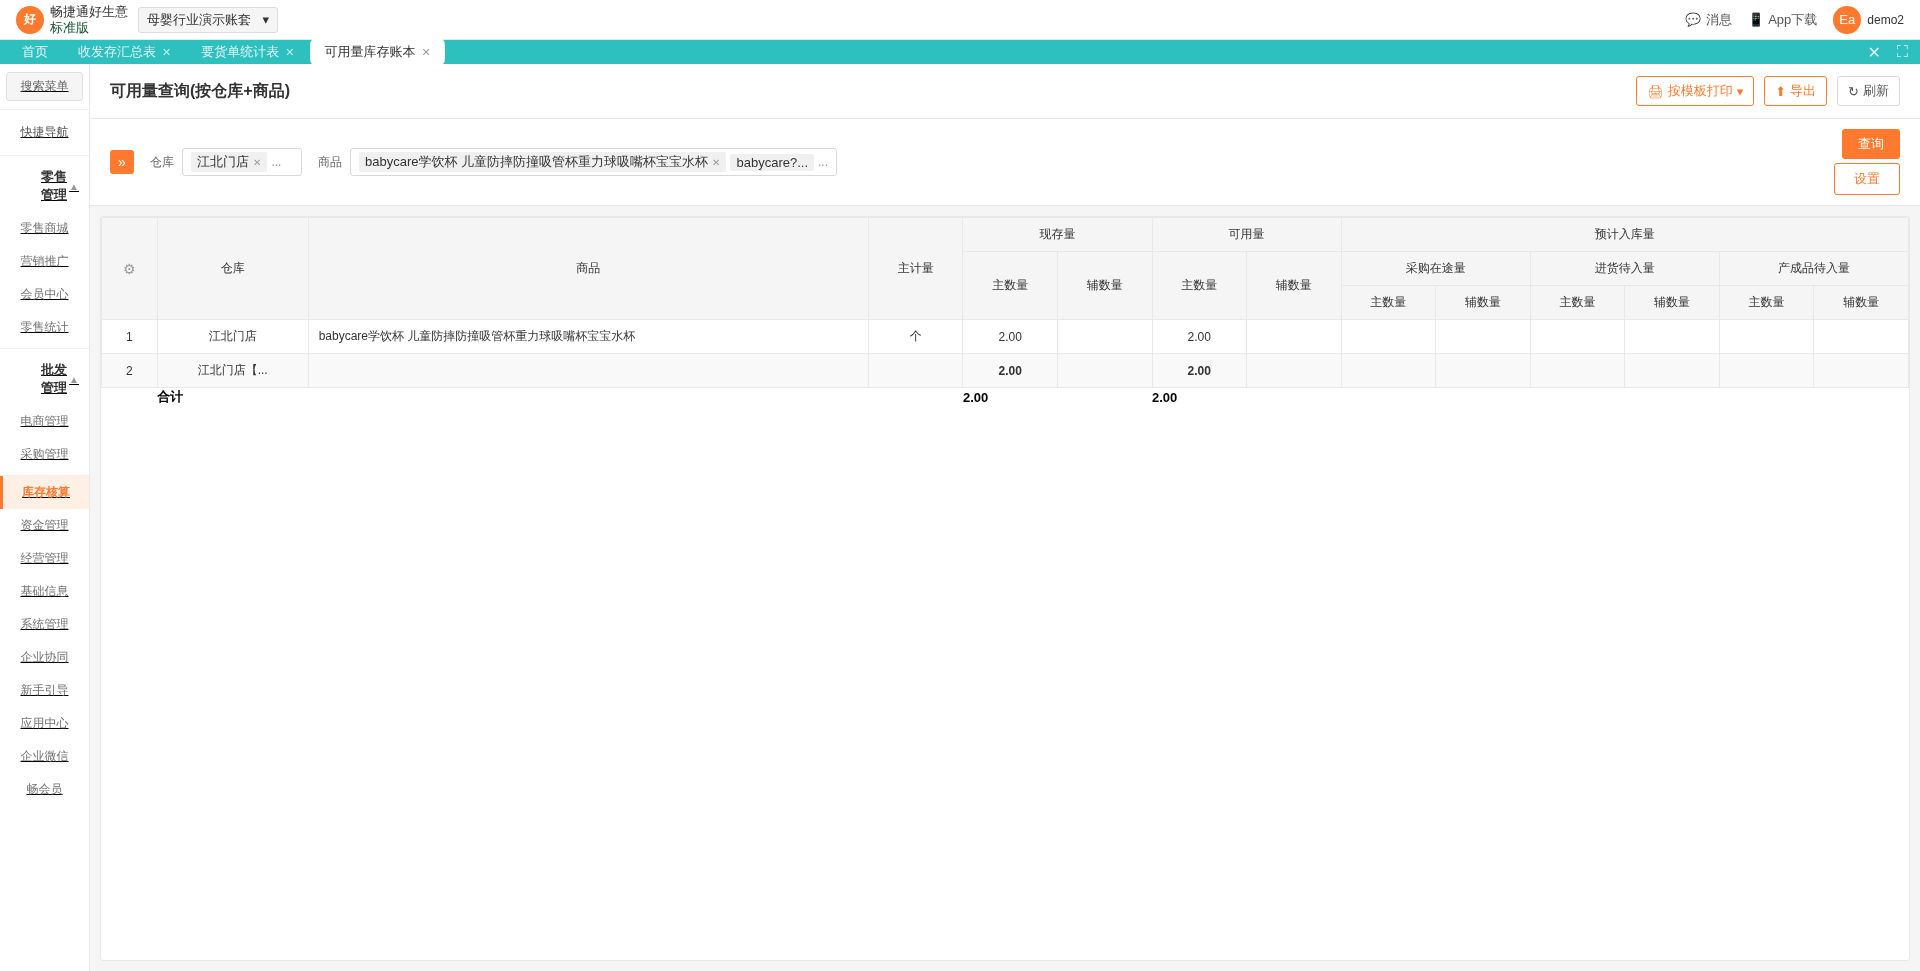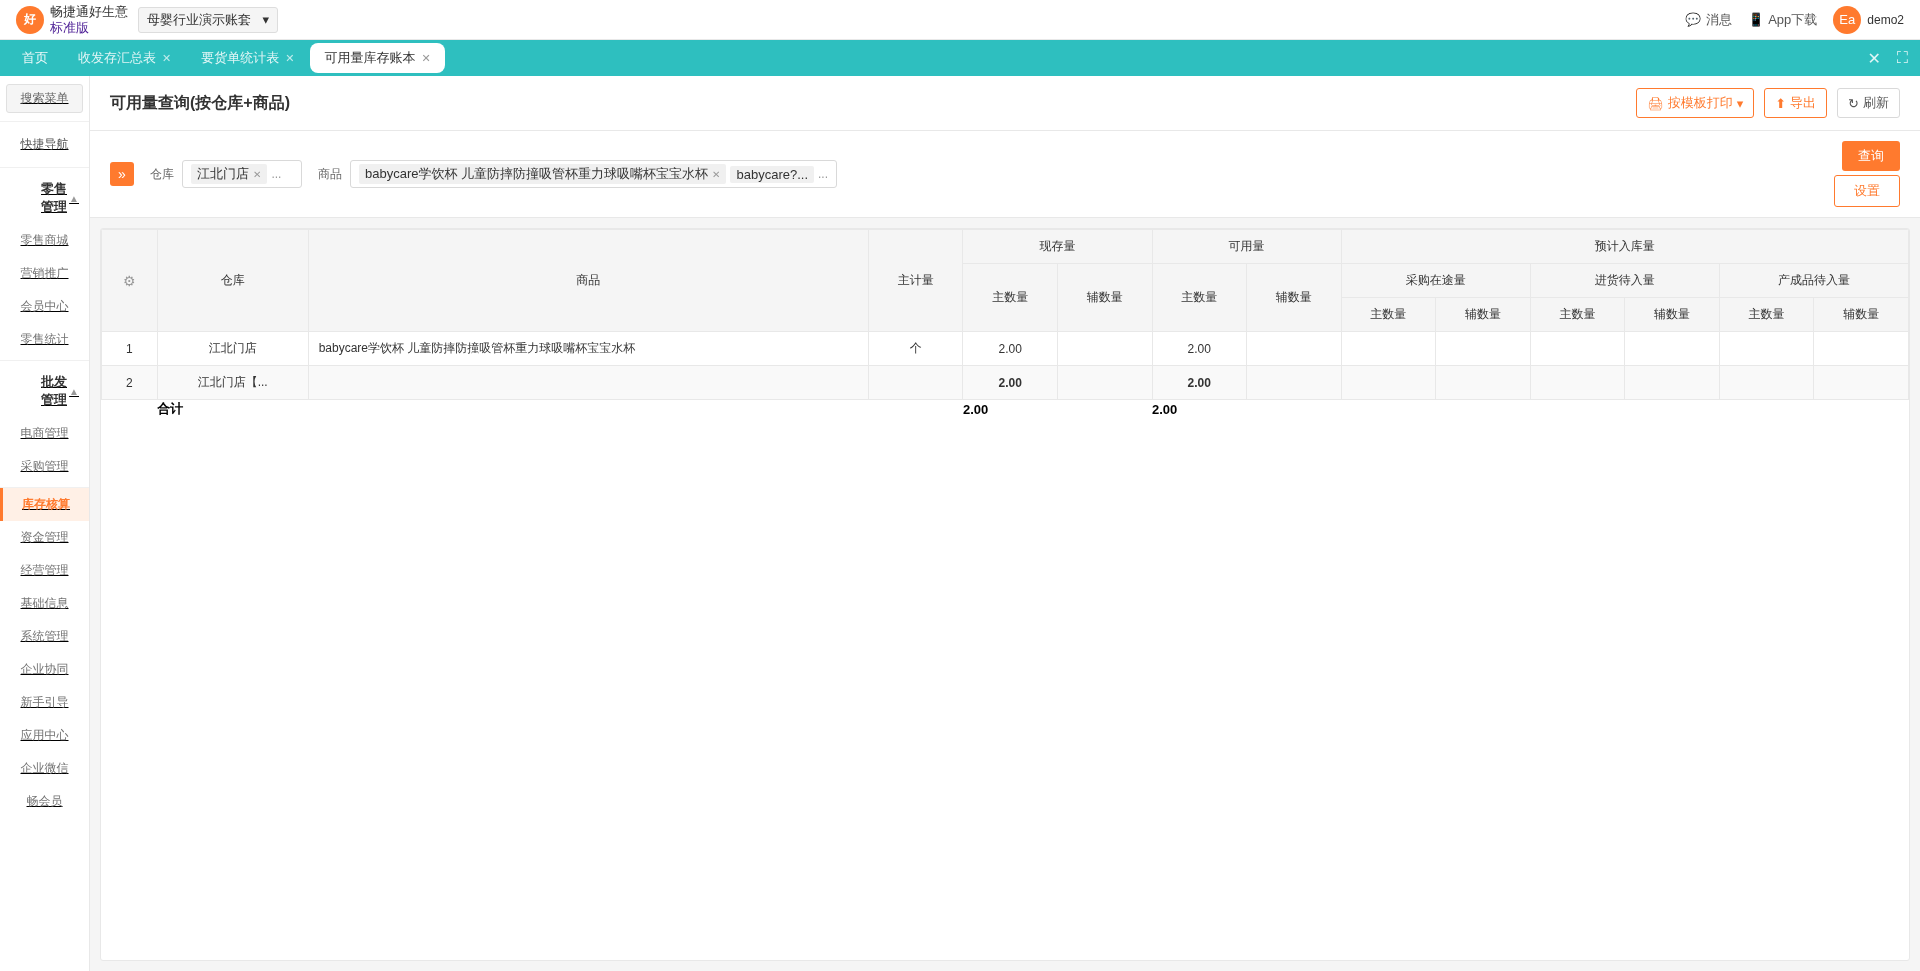--- a/index.html
+++ b/index.html
@@ -22,21 +22,21 @@
     .logo-text { font-size: 12px; color: #333; line-height: 1.2; }
     .industry-select { display: flex; align-items: center; gap: 4px; background: #f5f5f5; border: 1px solid #ddd; border-radius: 3px; padding: 3px 8px; cursor: pointer; font-size: 12px; color: #333; min-width: 140px; justify-content: space-between; }
     .top-bar-right { display: flex; align-items: center; gap: 16px; }
     .top-bar-btn { display: flex; align-items: center; gap: 4px; color: #555; cursor: pointer; font-size: 12px; }
     .user-avatar { width: 28px; height: 28px; border-radius: 50%; background: #ff7a2e; display: flex; align-items: center; justify-content: center; color: white; font-size: 11px; }
     .user-name { color: #333; font-size: 12px; cursor: pointer; text-align: right; }
 
     
     .nav-tabs {
       background: #2ebfbf;
-      height: 36px;
+      height: 24px;
       display: flex;
       align-items: center;
       padding: 0 8px;
       gap: 2px;
       flex-shrink: 0;
     }
     .nav-tab {
       display: flex;
       align-items: center;
       gap: 6px;
@@ -197,21 +197,21 @@
   </style>
 </head>
 <body>
 
 <div class="top-bar">
   <div class="top-bar-left">
     <div class="logo-area">
       <div class="logo-icon">好</div>
       <div class="logo-text">
         <div>畅捷通好生意</div>
-        <div style="color:#4c1d95">标准版</div>
+        <div style="color:#14532d">标准版</div>
       </div>
     </div>
     <div class="industry-select">
       <span>母婴行业演示账套</span>
       <span>▾</span>
     </div>
   </div>
   <div class="top-bar-right">
     <div class="top-bar-btn">
       <span>💬</span>

